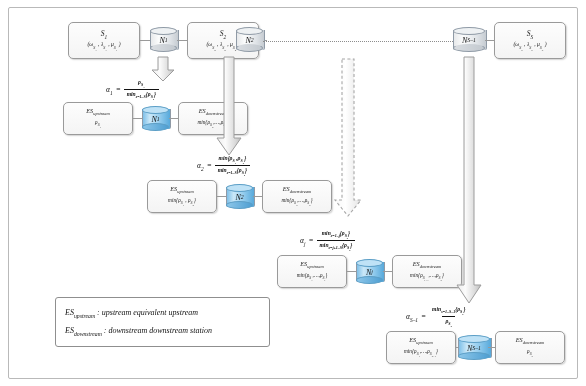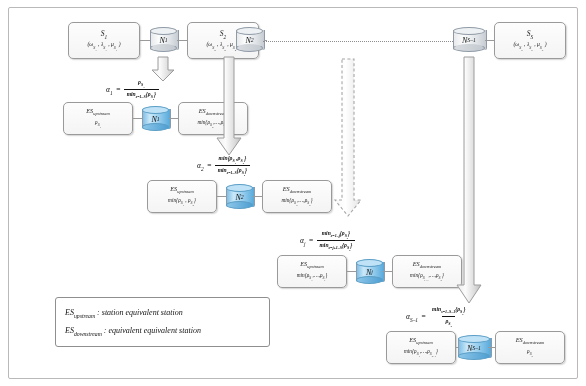--- a/index.html
+++ b/index.html
@@ -323,22 +323,22 @@
   <div class="conn" style="left:488px;top:347px;width:7px;"></div>
   <div class="box esbox" style="left:495px;top:331px;">
     <div class="es-title">ES<span class="sub">downstream</span></div>
     <div class="es-val">ρ<span class="sub">S<span class="sub">S</span></span></div>
   </div>
 
   <div class="legend">
     <div class="legend-row">
       <span class="term">ES<span class="sub">upstream</span></span>
       <span>:</span>
-      <span>station equivalent station</span>
+      <span>upstream equivalent upstream</span>
     </div>
     <div class="legend-row">
       <span class="term">ES<span class="sub">downstream</span></span>
       <span>:</span>
-      <span>equivalent equivalent station</span>
+      <span>downstream downstream station</span>
     </div>
   </div>
 
 </div>
 
 </body></html>

